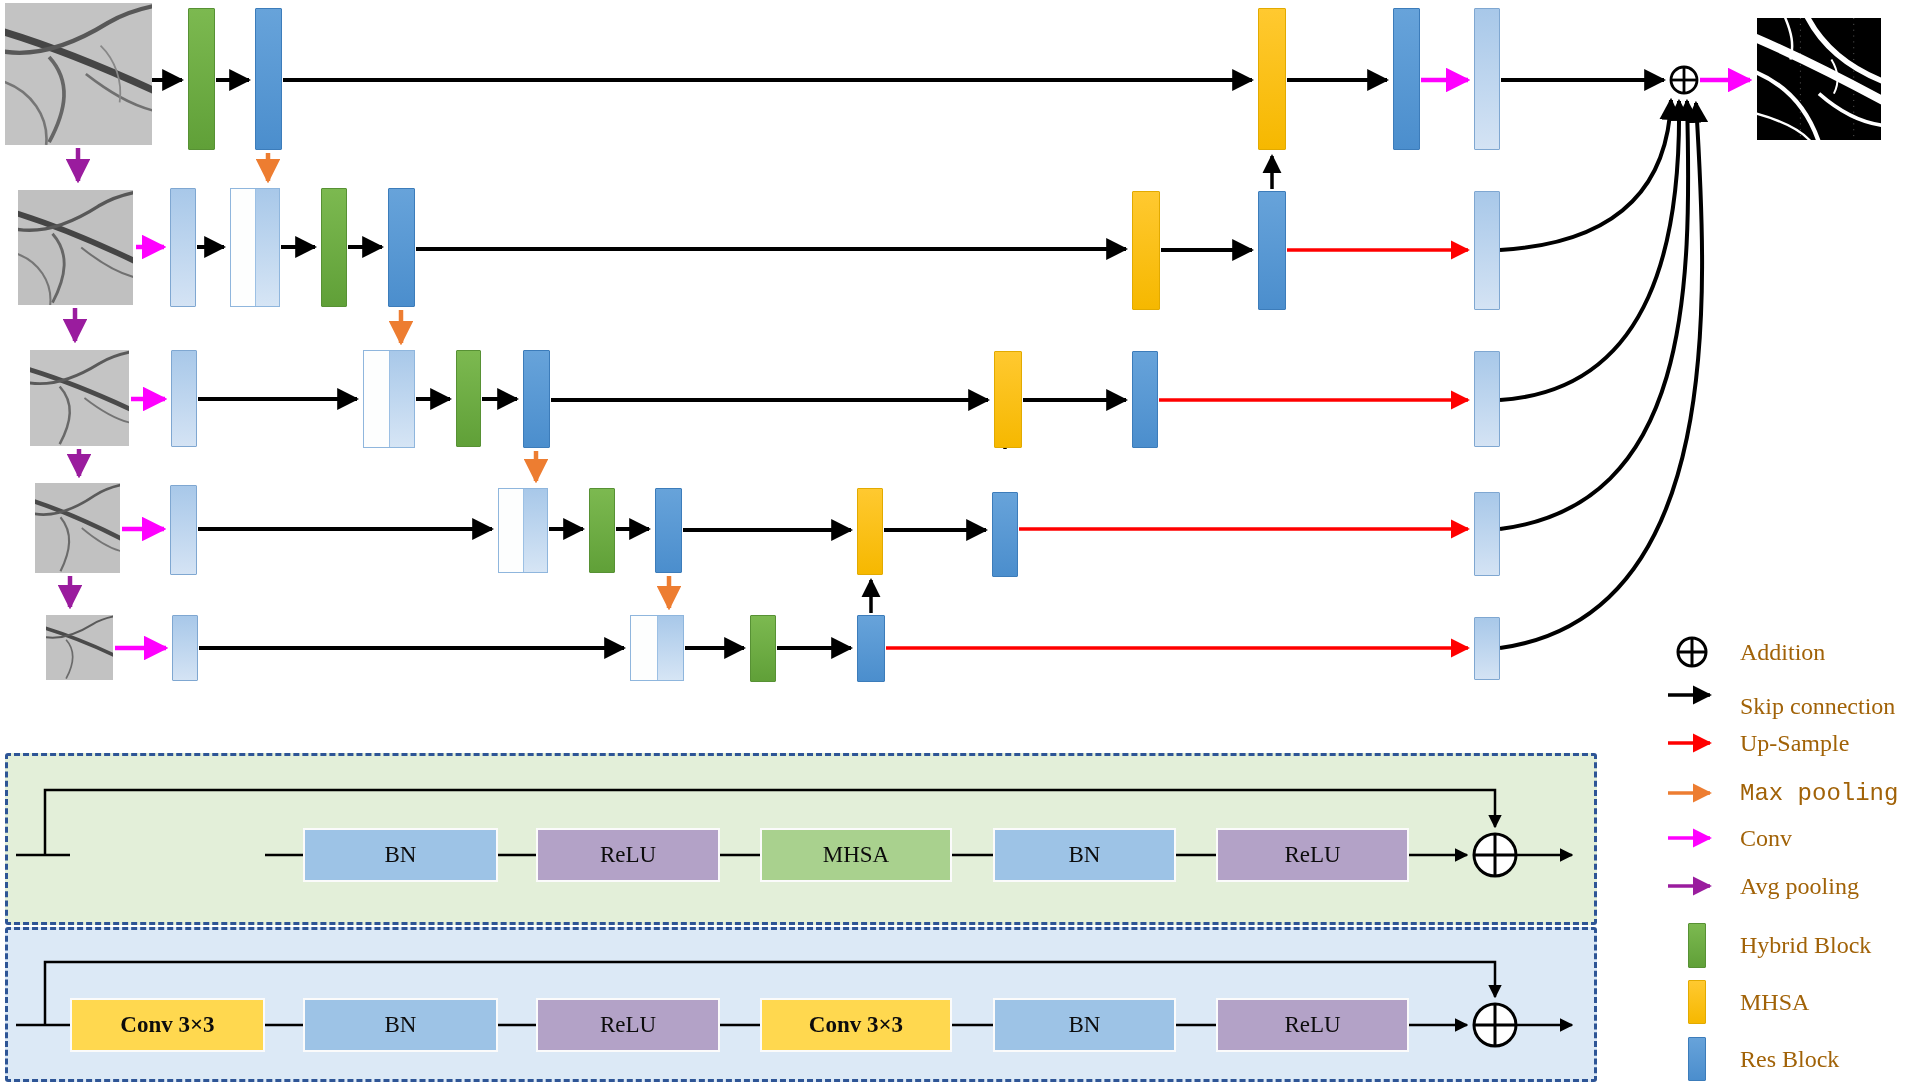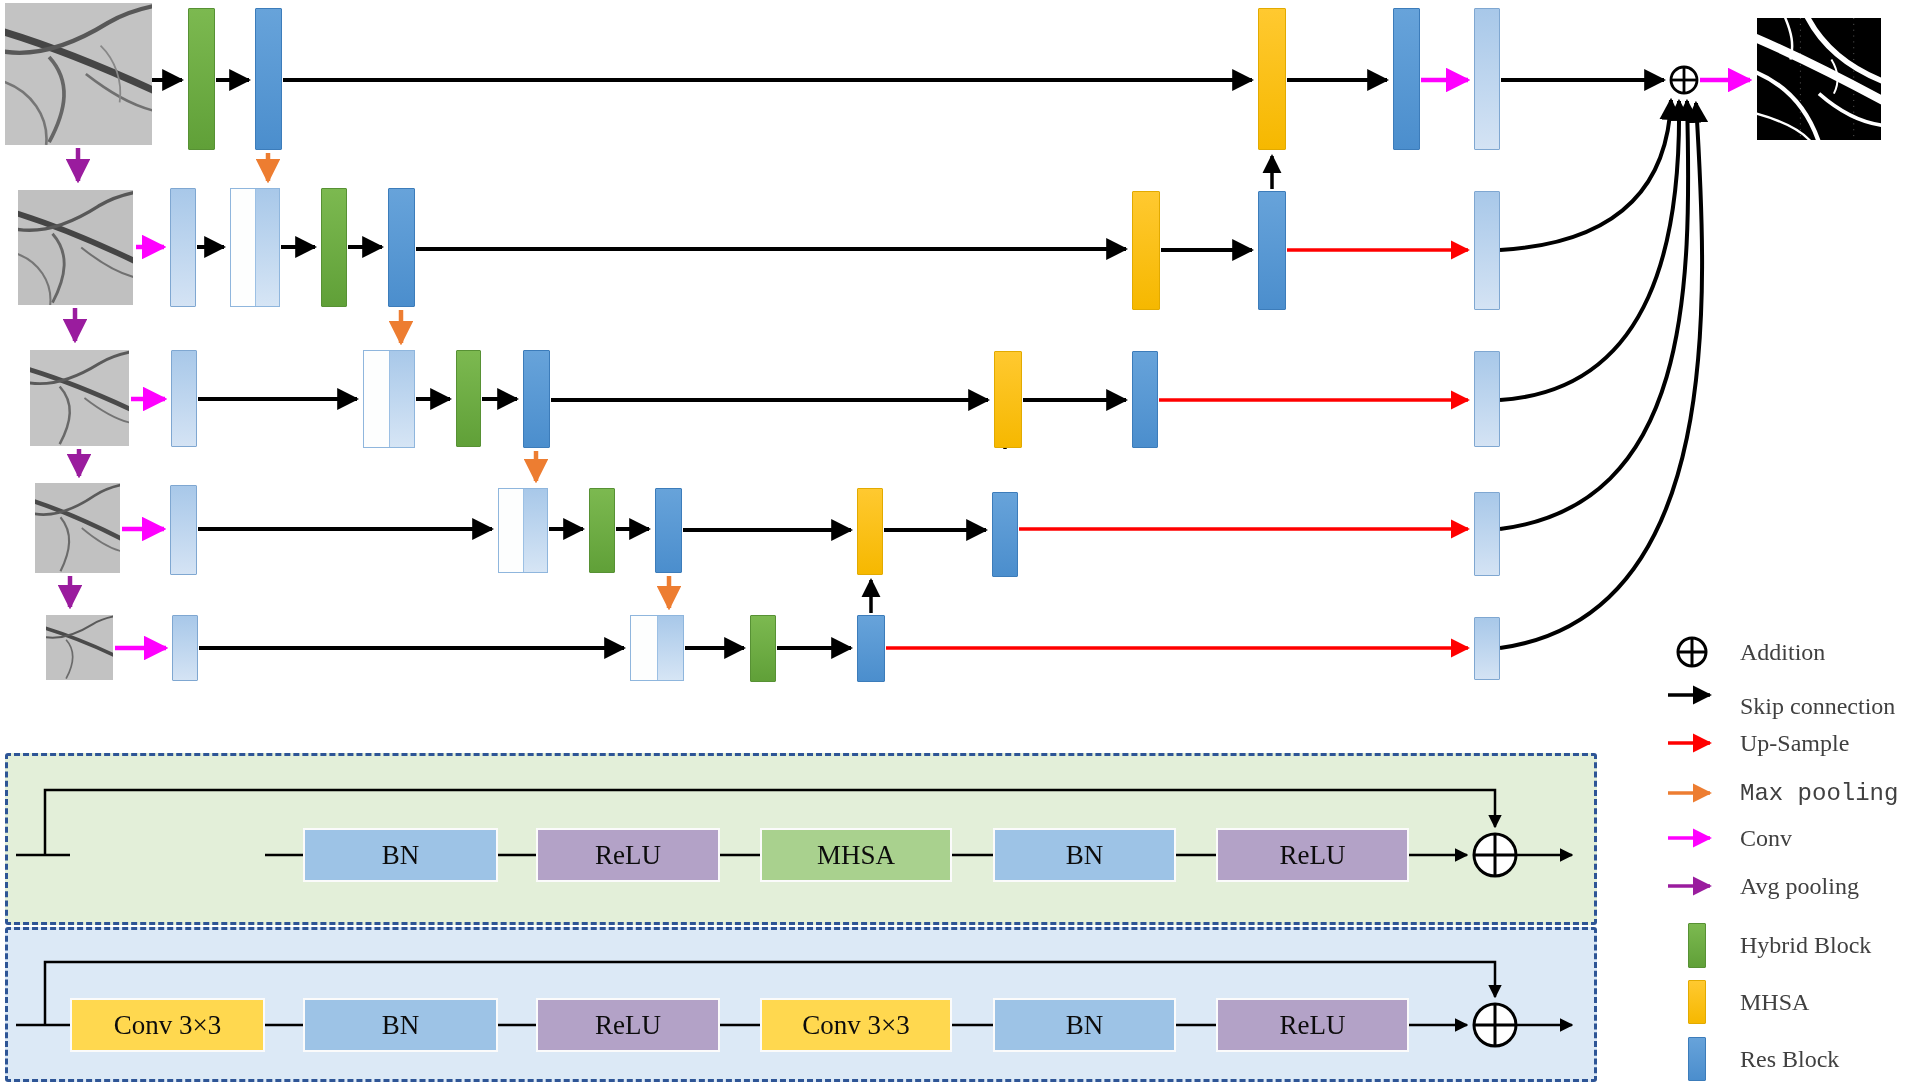--- a/index.html
+++ b/index.html
@@ -13,29 +13,29 @@
   .lblue-blk{background:linear-gradient(180deg,#a8c8e9,#d4e3f4);border:1px solid #7fa7d1;border-radius:1px;}
   .concat-blk{display:flex;border:1px solid #8fb6dd;background:#fff;}
   .concat-white{width:50%;background:#fdfefe;}
   .concat-blue{width:50%;background:linear-gradient(180deg,#a8c8e9,#d6e5f5);border-left:1px solid #9cc0e4;}
   .img-box{position:absolute;z-index:2;overflow:hidden;box-shadow:0 0 0 1px #999 inset;}
   .img-box svg{display:block;width:100%;height:100%;}
   .panel{position:absolute;box-sizing:border-box;border:3px dashed #2E5596;border-radius:3px;z-index:0;}
   .panel-hybrid{background:#E3EFD9;}
   .panel-res{background:#DCE9F6;}
   .pblk{position:absolute;height:54px;display:flex;align-items:center;justify-content:center;
-        font-size:27px;color:#0c0c0c;border:2px solid #fbfbfb;box-sizing:border-box;z-index:2;}
+        font-size:23px;color:#0c0c0c;border:2px solid #fbfbfb;box-sizing:border-box;z-index:2;}
   .c-deform{background:#F4B183;}
   .c-bn{background:#9DC3E6;}
   .c-relu{background:#B3A2C7;}
   .c-mhsa{background:#A9D18E;}
-  .c-conv{background:#FFD84F;}
+  .c-conv{background:#FFD84F;font-weight:bold;}
   .legend-swatch{position:absolute;z-index:2;}
   .legend-label{position:absolute;left:1740px;height:34px;display:flex;align-items:center;
-                font-size:24px;color:#404040;z-index:2;white-space:nowrap;}
+                font-size:24px;color:#a16207;z-index:2;white-space:nowrap;}
 </style>
 </head>
 <body>
 
 <div id="stage">
 
   <svg id="wires" width="1905" height="1087">
     <defs>
       <marker id="mk-black" viewBox="0 0 10 10" refX="9" refY="5" markerWidth="5.5" markerHeight="5.5" orient="auto">
         <path d="M0,0 L10,5 L0,10 z" fill="#000"></path>

